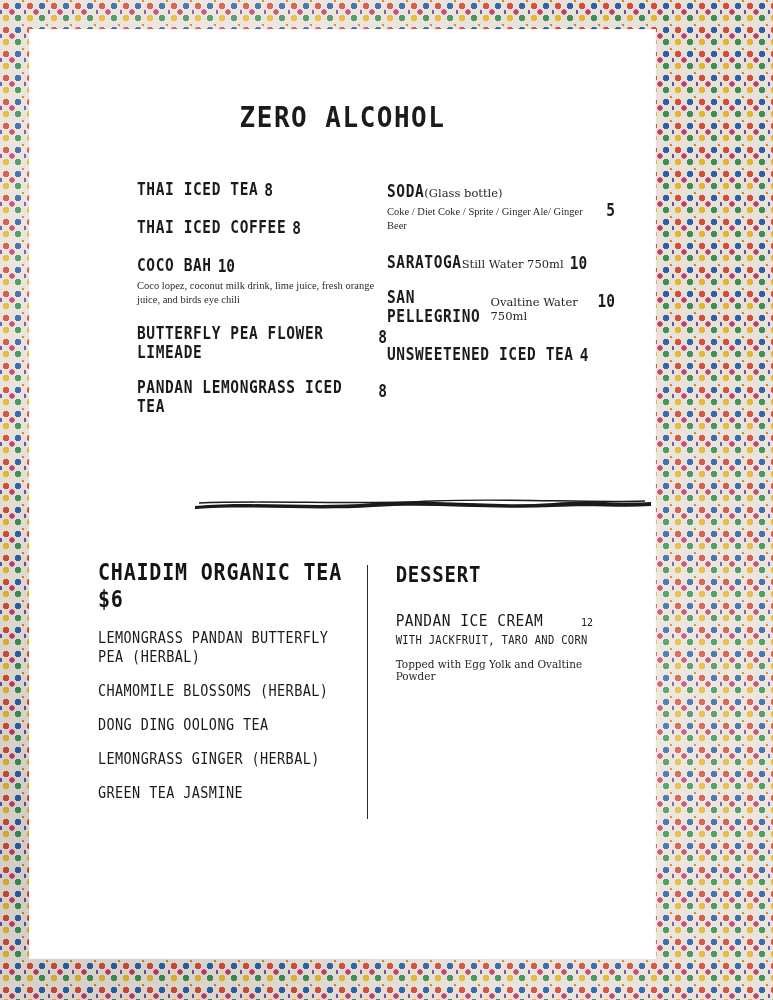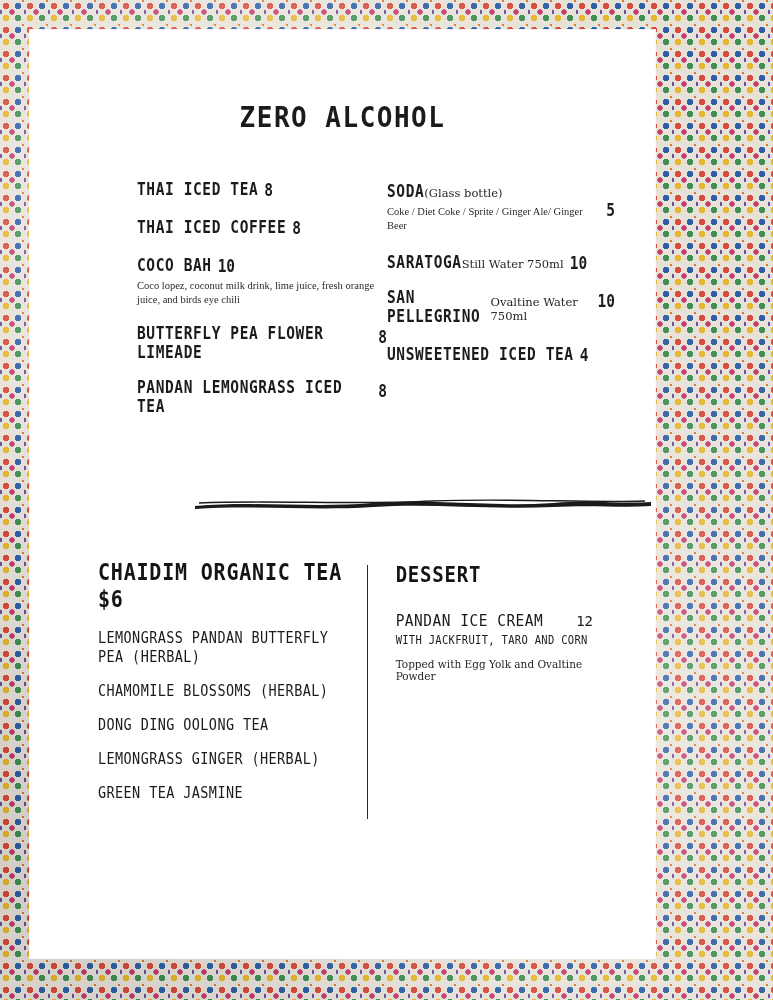--- a/index.html
+++ b/index.html
@@ -163,21 +163,21 @@
   .dessert-name {
     font-family: "DejaVu Sans Mono", monospace;
     font-size: 14.5px;
     letter-spacing: 0.5px;
     color: #1b1b1b;
     transform: scaleY(1.15);
     transform-origin: left bottom;
   }
   .dessert-price {
     font-family: "DejaVu Sans Mono", monospace;
-    font-size: 14px;
+    font-size: 10px;
     color: #1b1b1b;
     margin-left: auto;
     padding-right: 22px;
   }
   .dessert-sub {
     font-family: "DejaVu Sans Mono", monospace;
     font-size: 10.5px;
     letter-spacing: 0.3px;
     color: #1b1b1b;
     margin-top: 5px;

